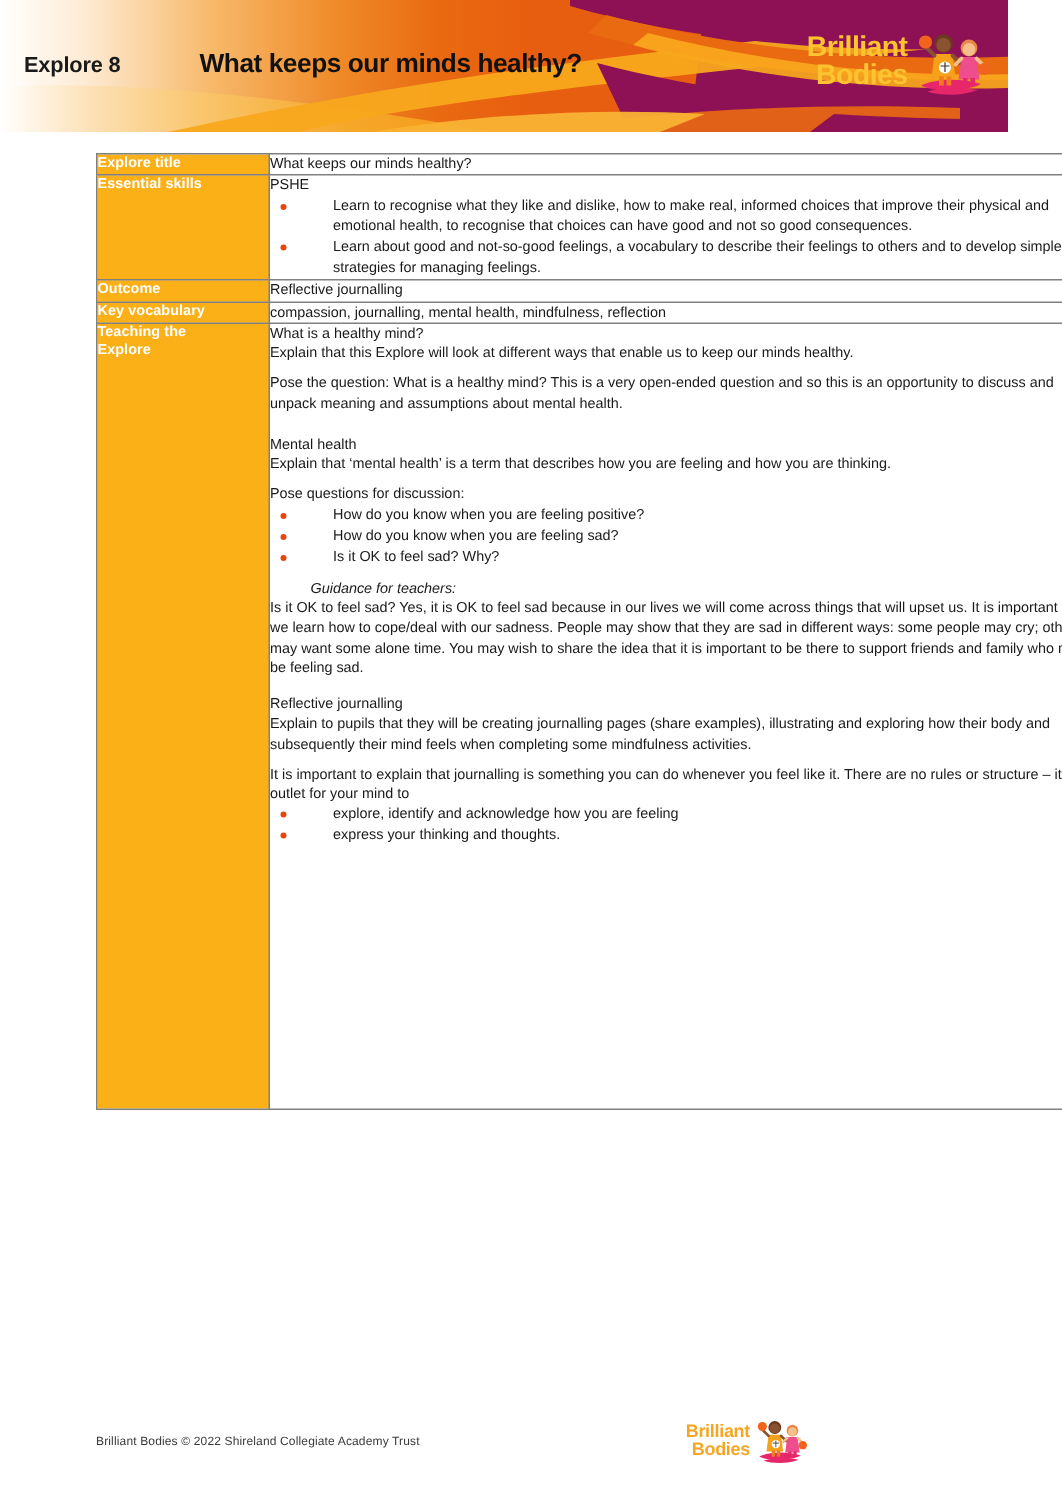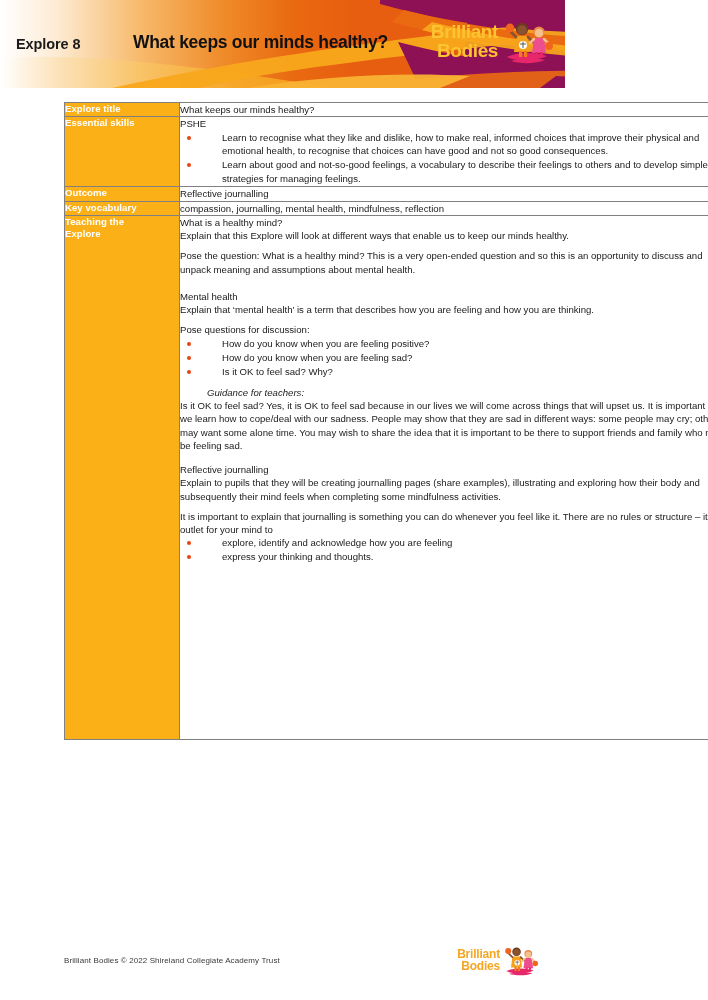--- a/index.html
+++ b/index.html
@@ -11,21 +11,21 @@
     height: 1000px;
     background: #ffffff;
     font-family: "Liberation Sans", sans-serif;
     overflow: hidden;
     position: relative;
   }
 
   
   .banner {
     position: relative;
-    width: 565px;
+    width: 672px;
     height: 88px;
     overflow: hidden;
     background: #ffffff;
   }
   .banner-svg {
     position: absolute;
     top: 0; left: 0;
     width: 708px;
     height: 88px;
     display: block;

